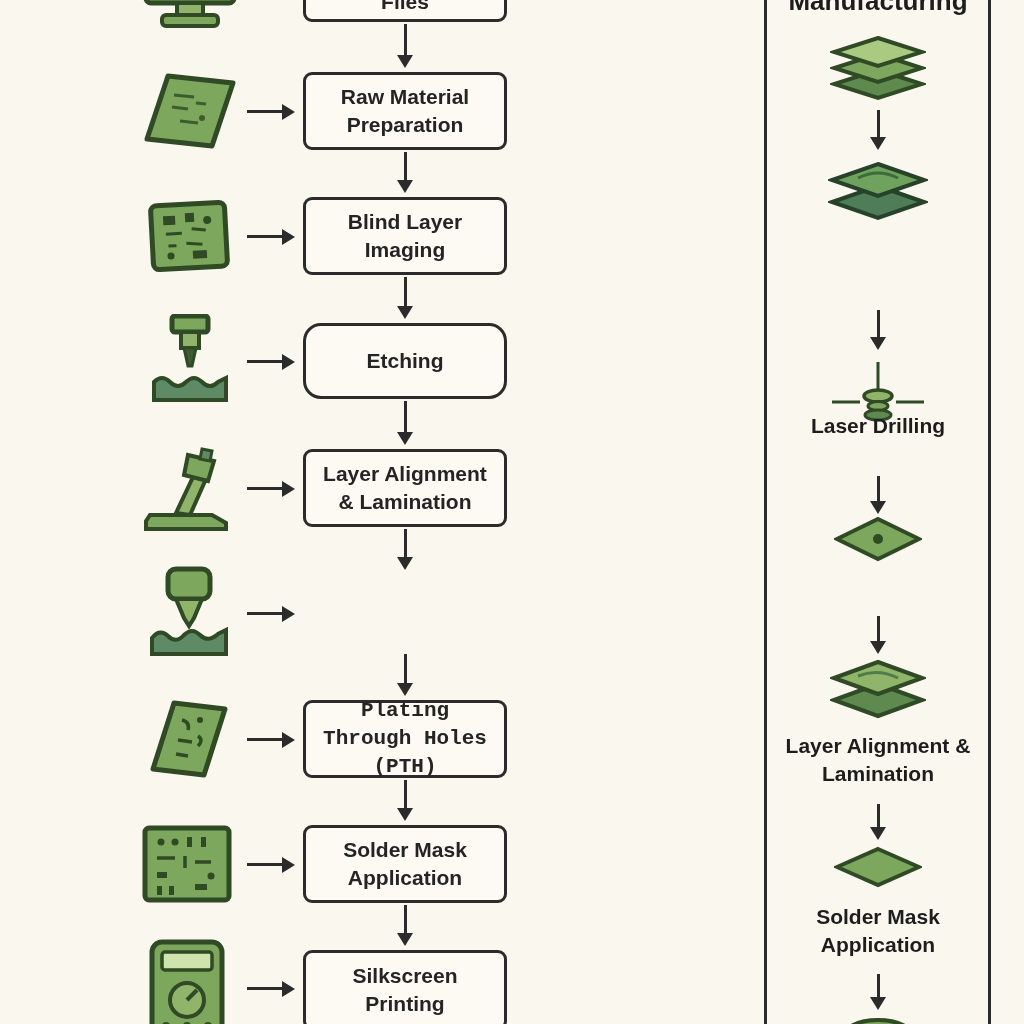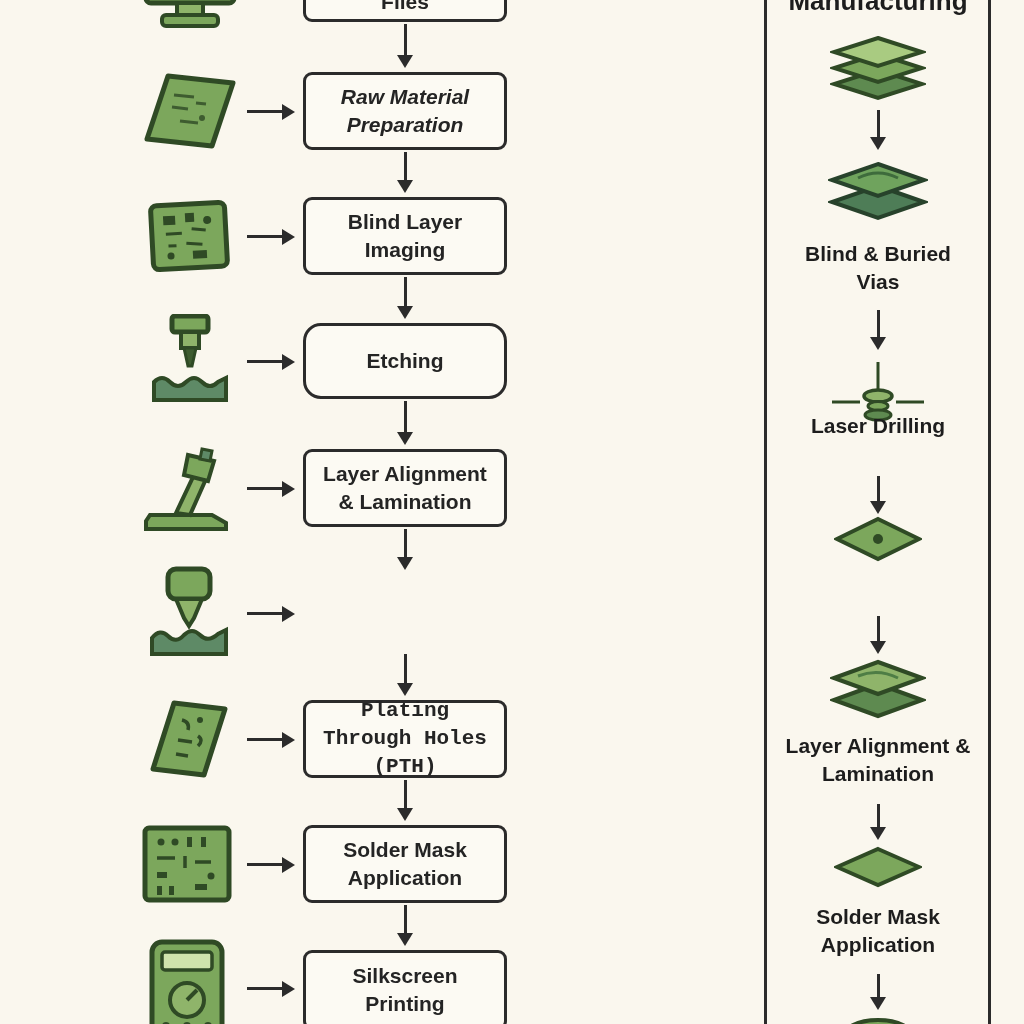--- a/index.html
+++ b/index.html
@@ -141,21 +141,21 @@
   <div class="h-arrow" style="left:203px; top:110px; width:36px;"></div>
   <div class="h-arrow" style="left:203px; top:235px; width:36px;"></div>
   <div class="h-arrow" style="left:203px; top:360px; width:36px;"></div>
   <div class="h-arrow" style="left:203px; top:487px; width:36px;"></div>
   <div class="h-arrow" style="left:203px; top:612px; width:36px;"></div>
   <div class="h-arrow" style="left:203px; top:738px; width:36px;"></div>
   <div class="h-arrow" style="left:203px; top:863px; width:36px;"></div>
   <div class="h-arrow" style="left:203px; top:987px; width:36px;"></div>
 
   <div class="lbox clip-top" style="top:-46px; height:68px;">Files</div>
-  <div class="lbox" style="top:72px; height:78px;font-style:italic;">Raw Material Preparation</div>
+  <div class="lbox" style="top:72px; height:78px;">Raw Material Preparation</div>
   <div class="lbox" style="top:197px; height:78px;">Blind Layer Imaging</div>
   <div class="lbox" style="top:323px; height:76px;border-radius:18px;">Etching</div>
   <div class="lbox" style="top:449px; height:78px;">Layer Alignment &amp; Lamination</div>
   <div class="lbox" style="top:700px; height:78px;font-family:Liberation Mono, monospace;">Plating Through Holes (PTH)</div>
   <div class="lbox" style="top:825px; height:78px;">Solder Mask Application</div>
   <div class="lbox" style="top:950px; height:80px;">Silkscreen Printing</div>
 
   <div class="v-arrow" style="left:359.5px; top:24px; height:32px;"></div>
   <div class="v-arrow" style="left:359.5px; top:152px; height:29px;"></div>
   <div class="v-arrow" style="left:359.5px; top:277px; height:30px;"></div>
@@ -181,21 +181,20 @@
   <div class="v-arrow" style="left:832.5px; top:110px; height:28px;"></div>
 
   <span class="icon" style="left:784px; top:160px;">
     <svg width="100" height="62" viewBox="0 0 100 62">
       <path d="M50 26 L96 42 L50 58 L4 42 Z" fill="#4E7D57" stroke="#27422B" stroke-width="4"></path>
       <path d="M50 4 L96 20 L50 36 L4 20 Z" fill="#6FA35D" stroke="#27422B" stroke-width="4"></path>
       <path d="M30 18 Q50 8 70 18" stroke="#3E6B3C" stroke-width="3" fill="none"></path>
     </svg>
   </span>
 
-  <div class="rlabel" style="top:240px;">Blind &amp; Buried Vias</div>
 
   <div class="v-arrow" style="left:832.5px; top:310px; height:28px;"></div>
 
   <span class="icon" style="left:786px; top:362px;">
     <svg width="96" height="68" viewBox="0 0 96 68">
       <line x1="48" y1="0" x2="48" y2="28" stroke="#2F4A25" stroke-width="3"></line>
       <ellipse cx="48" cy="34" rx="14" ry="6" fill="#8FB46A" stroke="#2F4A25" stroke-width="3.5"></ellipse>
       <line x1="2" y1="40" x2="30" y2="40" stroke="#2F4A25" stroke-width="3"></line>
       <line x1="66" y1="40" x2="94" y2="40" stroke="#2F4A25" stroke-width="3"></line>
       <ellipse cx="48" cy="44" rx="10" ry="4.5" fill="#7CA75C" stroke="#2F4A25" stroke-width="3"></ellipse>

